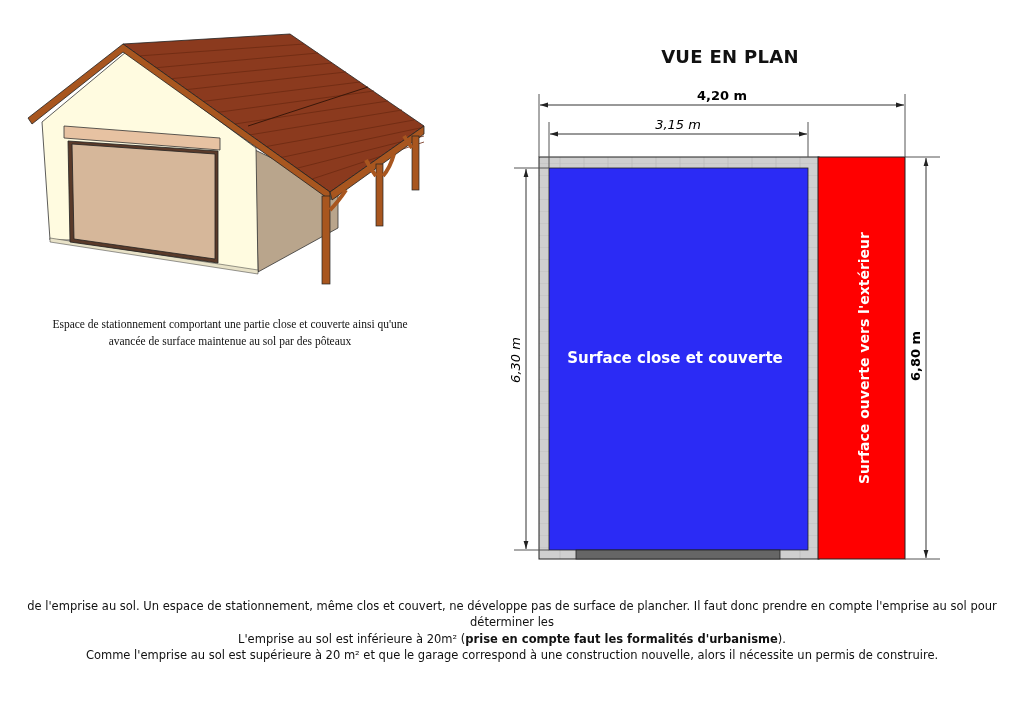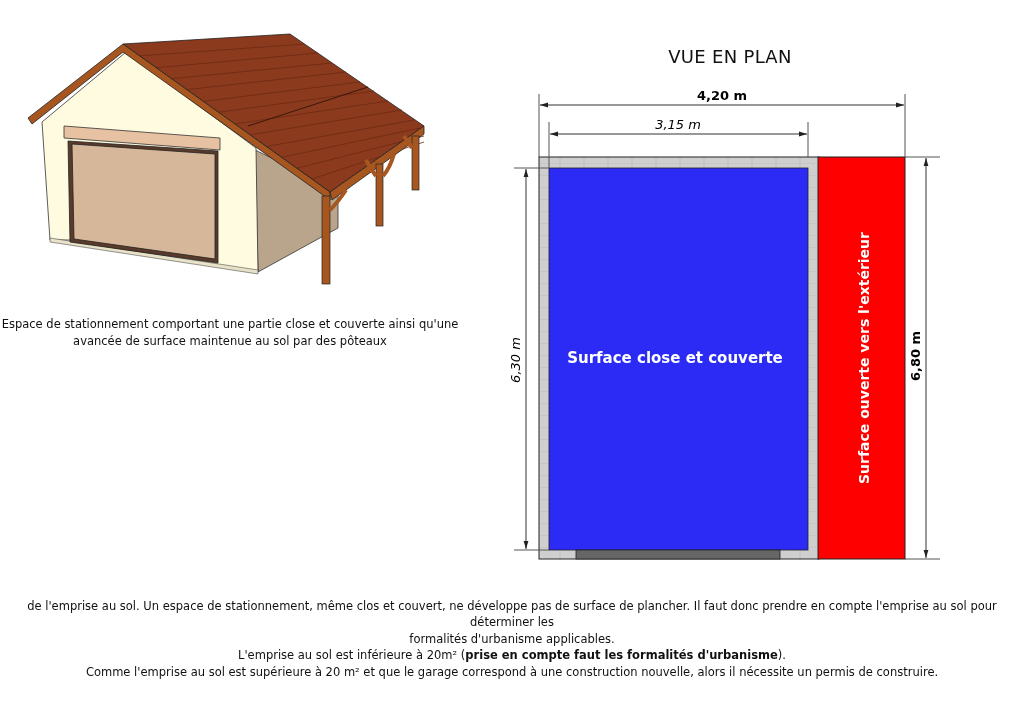--- a/index.html
+++ b/index.html
@@ -1,20 +1,20 @@
 <!DOCTYPE html>
 <html><head>
 <meta charset="utf-8">
 <style>
   html,body{margin:0;padding:0;background:#ffffff;}
   body{width:1024px;height:724px;position:relative;overflow:hidden;font-family:"DejaVu Sans","Liberation Sans",sans-serif;color:#111;}
   .abs{position:absolute;}
   #garage-3d{left:20px;top:30px;width:420px;height:270px;}
-  #caption{left:0;top:316px;width:460px;text-align:center;font-size:11.5px;line-height:17px;color:#111;}
-  #plan-title{left:540px;top:46px;width:380px;text-align:center;font-weight:normal;font-size:18px;letter-spacing:0.3px;}
+  #caption{left:0;top:316px;width:460px;text-align:center;font-size:11.5px;line-height:17px;color:#111;font-family:Liberation Serif, serif;}
+  #plan-title{left:540px;top:46px;width:380px;text-align:center;font-weight:bold;font-size:18px;letter-spacing:0.3px;}
   #plan{left:500px;top:80px;width:460px;height:500px;text-align:center;}
   #bottom-text{left:10px;top:598px;width:1004px;text-align:center;font-size:11.5px;line-height:16.4px;color:#111;}
   .dim{font-family:"DejaVu Sans","Liberation Sans",sans-serif;}
 </style>
 </head>
 <body>
 
 <div class="abs" id="garage-3d">
   <svg width="420" height="270" viewBox="0 0 420 270">
 
@@ -110,18 +110,17 @@
     <line x1="426" y1="78" x2="426" y2="478" stroke="#333" stroke-width="1" marker-start="url(#arr)" marker-end="url(#arr)"></line>
     <text x="0" y="0" transform="translate(420,276) rotate(-90)" text-anchor="middle" font-size="13" font-weight="bold" class="dim">6,80 m</text>
 
     <text x="175" y="283" text-anchor="middle" font-size="15" font-weight="bold" fill="#ffffff" class="dim">Surface close et couverte</text>
     <text x="0" y="0" transform="translate(369,278) rotate(-90)" text-anchor="middle" font-size="14" font-weight="bold" fill="#ffffff" class="dim">Surface ouverte vers l'extérieur</text>
   </svg>
 </div>
 
 <div class="abs" id="bottom-text">
   <div>de l'emprise au sol. Un espace de stationnement, même clos et couvert, ne développe pas de surface de plancher. Il faut donc prendre en compte l'emprise au sol pour déterminer les</div>
-  <div>formalités d'urbanisme applicables.</div>
   <div>
     <span>L'emprise au sol est inférieure à 20m² (</span><strong>prise en compte faut les formalités d'urbanisme</strong><span>).</span>
   </div>
   <div>Comme l'emprise au sol est supérieure à 20 m² et que le garage correspond à une construction nouvelle, alors il nécessite un permis de construire.</div>
 </div>
 
 </body></html>

